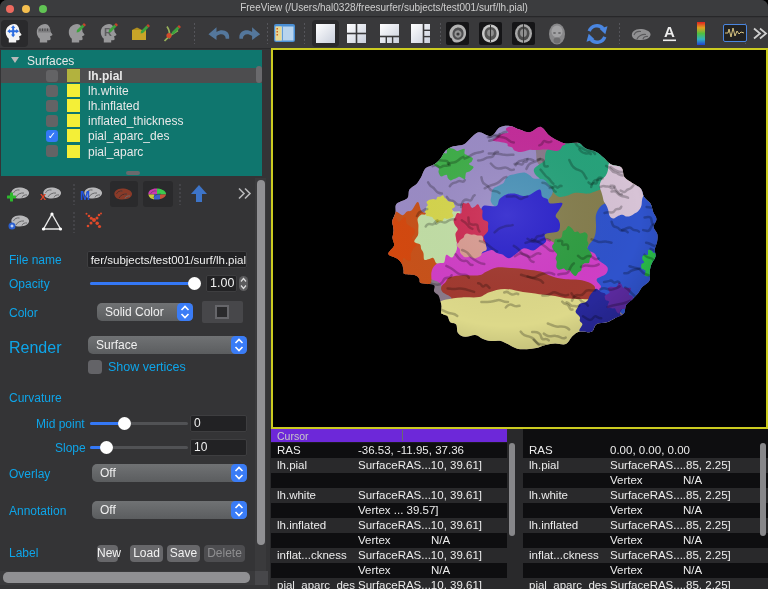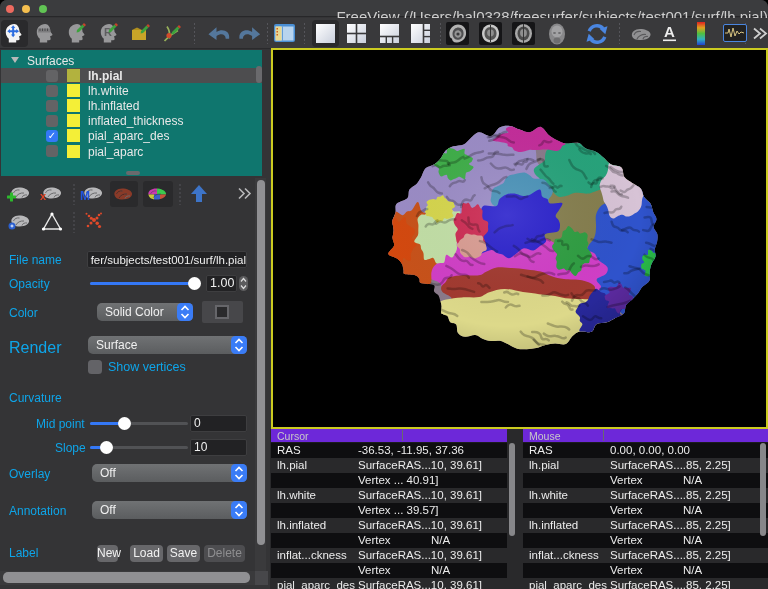--- a/index.html
+++ b/index.html
@@ -1,18 +1,18 @@
 <!DOCTYPE html>
 <html><head><meta charset="utf-8"><style>
 *{margin:0;padding:0;box-sizing:border-box}
 body{background:#000;width:768px;height:589px;overflow:hidden;font-family:"Liberation Sans",sans-serif}
 #win{position:relative;width:768px;height:589px;background:#343436;border-radius:7px 7px 0 0;overflow:hidden}
 .abs{position:absolute}
 #title{left:0;top:0;width:768px;height:17px;background:#3b3c3e;border-bottom:1px solid #272729}
-#title .t{position:absolute;left:0;right:0;top:8px;text-align:right;font-size:15px;color:#cecece}
+#title .t{position:absolute;left:0;right:0;top:2px;text-align:center;font-size:10px;color:#cecece}
 .tl{position:absolute;top:4.5px;width:8px;height:8px;border-radius:50%}
 #toolbar{left:0;top:18px;width:768px;height:31px;background:#39393b;border-bottom:1px solid #2a2a2c}
 .cell{position:absolute;top:2px;width:27px;height:27px;border-radius:4px}
 .pressed{background:#2a2a2c}
 .tsep{position:absolute;top:5px;width:1px;height:21px;background:repeating-linear-gradient(to bottom,#55555a 0 2px,transparent 2px 4px)}
 #lpanel{left:0;top:49px;width:270px;height:540px;background:#343436}
 #tree{position:absolute;left:1px;top:1px;width:261px;height:126px;background:#0f766e}
 .trow{position:absolute;left:0;width:261px;height:15px;font-size:12px;color:#e8e8e8}
 .cb{position:absolute;left:45px;top:1.5px;width:12px;height:12px;border-radius:3px;background:#636365}
 .csq{position:absolute;left:66px;top:1px;width:13px;height:13px}
@@ -535,24 +535,20 @@
           <span style="position:absolute;left:131px;top:1px;width:1px;height:11px;background:#6a6a6d"></span>
         </div>
         <div class="trw" style="left:0;top:14px;width:236px;background:#0e0e10">
           <span class="c1">RAS</span>
           <span class="c2" style="left:87px">-36.53, -11.95, 37.36</span>
         </div>
         <div class="trw" style="left:0;top:29px;width:236px;background:#29292b">
           <span class="c1">lh.pial</span>
           <span class="c2" style="left:87px">SurfaceRAS...10, 39.61]</span>
         </div>
-        <div class="trw" style="left:0;top:44px;width:236px;background:#0e0e10">
-          <span class="c1"></span>
-          <span class="c2" style="left:87px">Vertex ... 40.91]</span>
-        </div>
         <div class="trw" style="left:0;top:59px;width:236px;background:#29292b">
           <span class="c1">lh.white</span>
           <span class="c2" style="left:87px">SurfaceRAS...10, 39.61]</span>
         </div>
         <div class="trw" style="left:0;top:74px;width:236px;background:#0e0e10">
           <span class="c1"></span>
           <span class="c2" style="left:87px">Vertex ... 39.57]</span>
         </div>
         <div class="trw" style="left:0;top:89px;width:236px;background:#29292b">
           <span class="c1">lh.inflated</span>
@@ -569,24 +565,20 @@
         <div class="trw" style="left:0;top:134px;width:236px;background:#0e0e10">
           <span class="c1"></span>
           <span class="c2" style="left:87px"><span>Vertex</span><span style="position:absolute;left:73px">N/A</span></span>
         </div>
         <div class="trw" style="left:0;top:149px;width:236px;background:#29292b">
           <span class="c1">pial_aparc_des</span>
           <span class="c2" style="left:87px">SurfaceRAS...10, 39.61]</span>
         </div>
       </div>
       <div class="abs" style="left:253px;top:0;width:245px;height:160px;background:#0e0e10">
-        <div class="thead" style="left:0;width:245px">
-          <span style="position:absolute;left:6px;top:1px">Mouse</span>
-          <span style="position:absolute;left:80px;top:1px;width:1px;height:11px;background:#6a6a6d"></span>
-        </div>
         <div class="trw" style="left:0;top:14px;width:245px;background:#0e0e10">
           <span class="c1">RAS</span>
           <span class="c2" style="left:87px">0.00, 0.00, 0.00</span>
         </div>
         <div class="trw" style="left:0;top:29px;width:245px;background:#29292b">
           <span class="c1">lh.pial</span>
           <span class="c2" style="left:87px">SurfaceRAS....85, 2.25]</span>
         </div>
         <div class="trw" style="left:0;top:44px;width:245px;background:#0e0e10">
           <span class="c1"></span>

